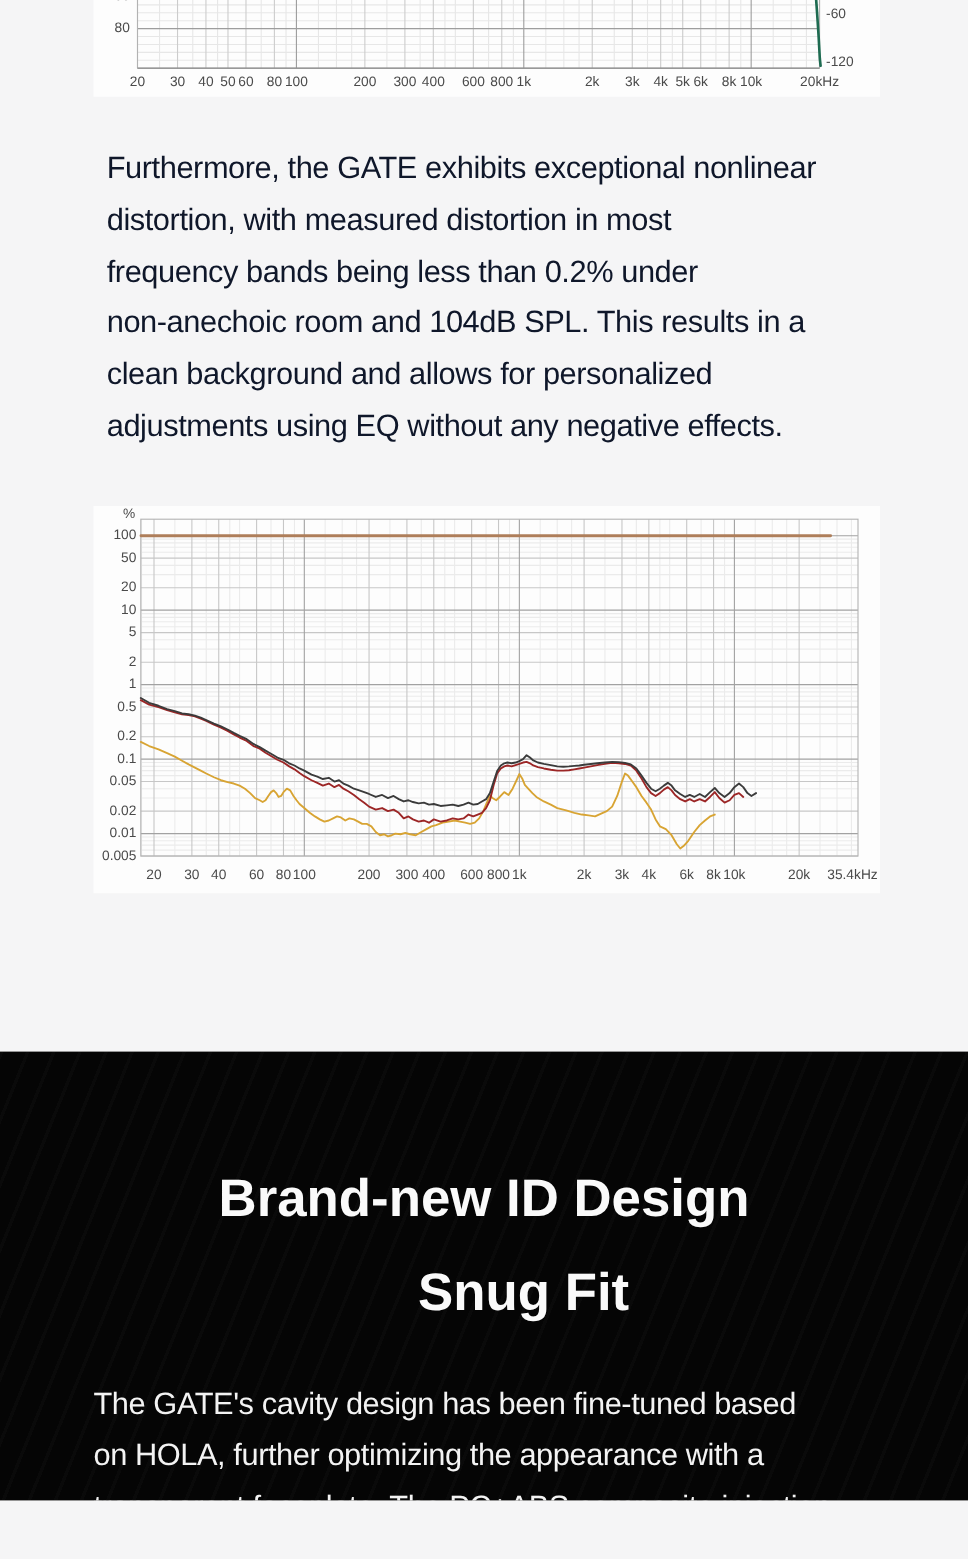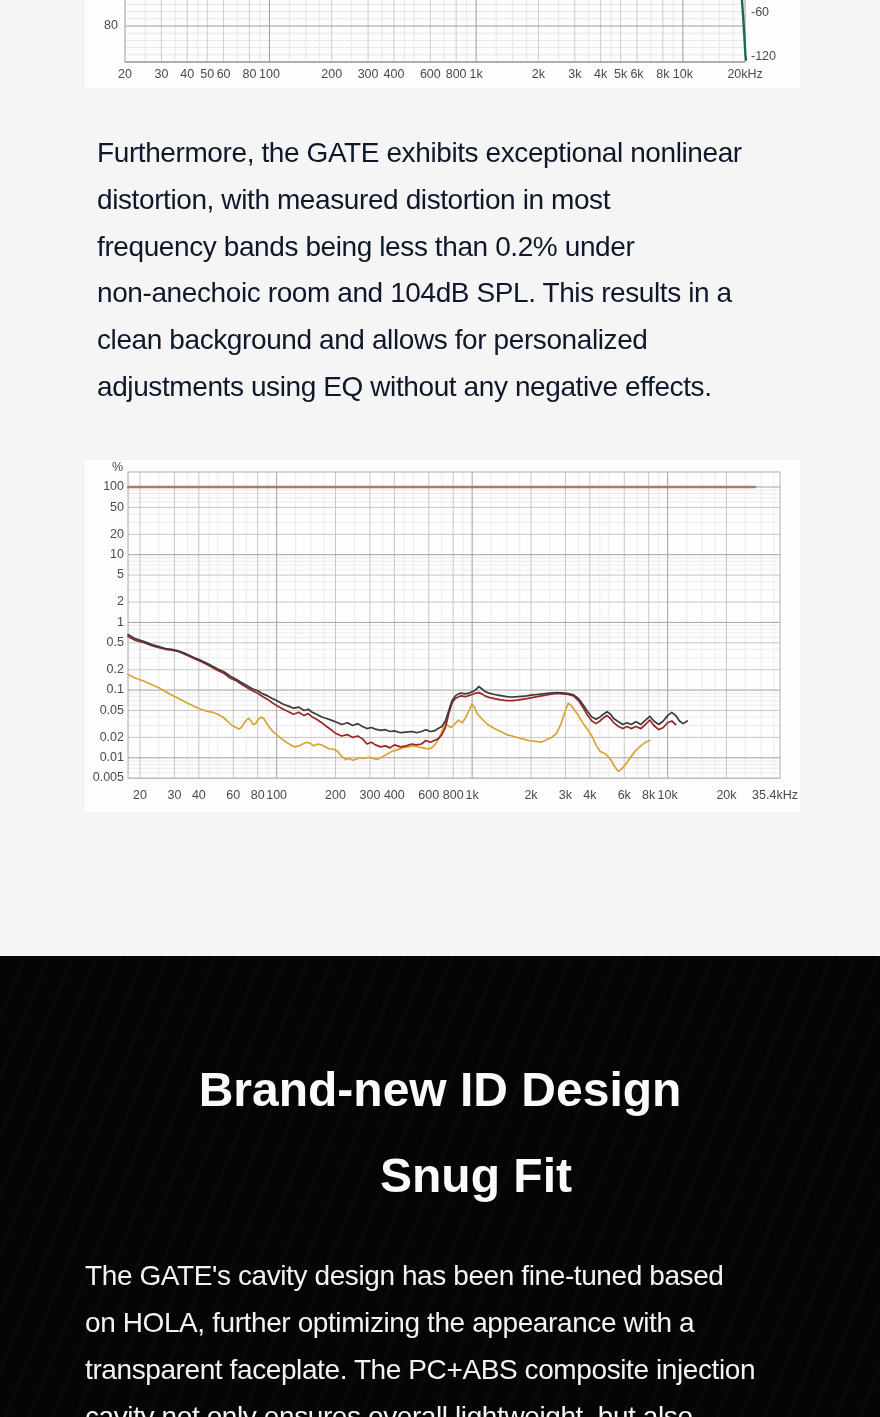--- a/index.html
+++ b/index.html
@@ -15,21 +15,21 @@
   .panel-thd{top:460px;height:352px;}
   .panel svg{display:block;}
   .panel text{font-family:"Liberation Sans","DejaVu Sans",sans-serif;font-size:12.5px;fill:#4a4a4a;}
   .para{position:absolute;white-space:nowrap;}
   .para-gray{
     left:97px;top:130px;
     font-size:28px;line-height:46.8px;letter-spacing:-0.4px;
     color:#0f172a;
   }
   .dark-section{
-    position:absolute;left:0;top:956px;width:880px;height:461px;
+    position:absolute;left:0;top:956px;width:880px;height:408px;
     background-color:#050505;
     background-image:repeating-linear-gradient(112deg,
       rgba(255,255,255,0.018) 0px, rgba(255,255,255,0.018) 3px,
       rgba(0,0,0,0) 3px, rgba(0,0,0,0) 22px);
     overflow:hidden;
   }
   .heading-line{
     position:absolute;left:0;width:880px;text-align:center;
     font-size:48px;font-weight:bold;color:#fafafa;line-height:56px;
   }

